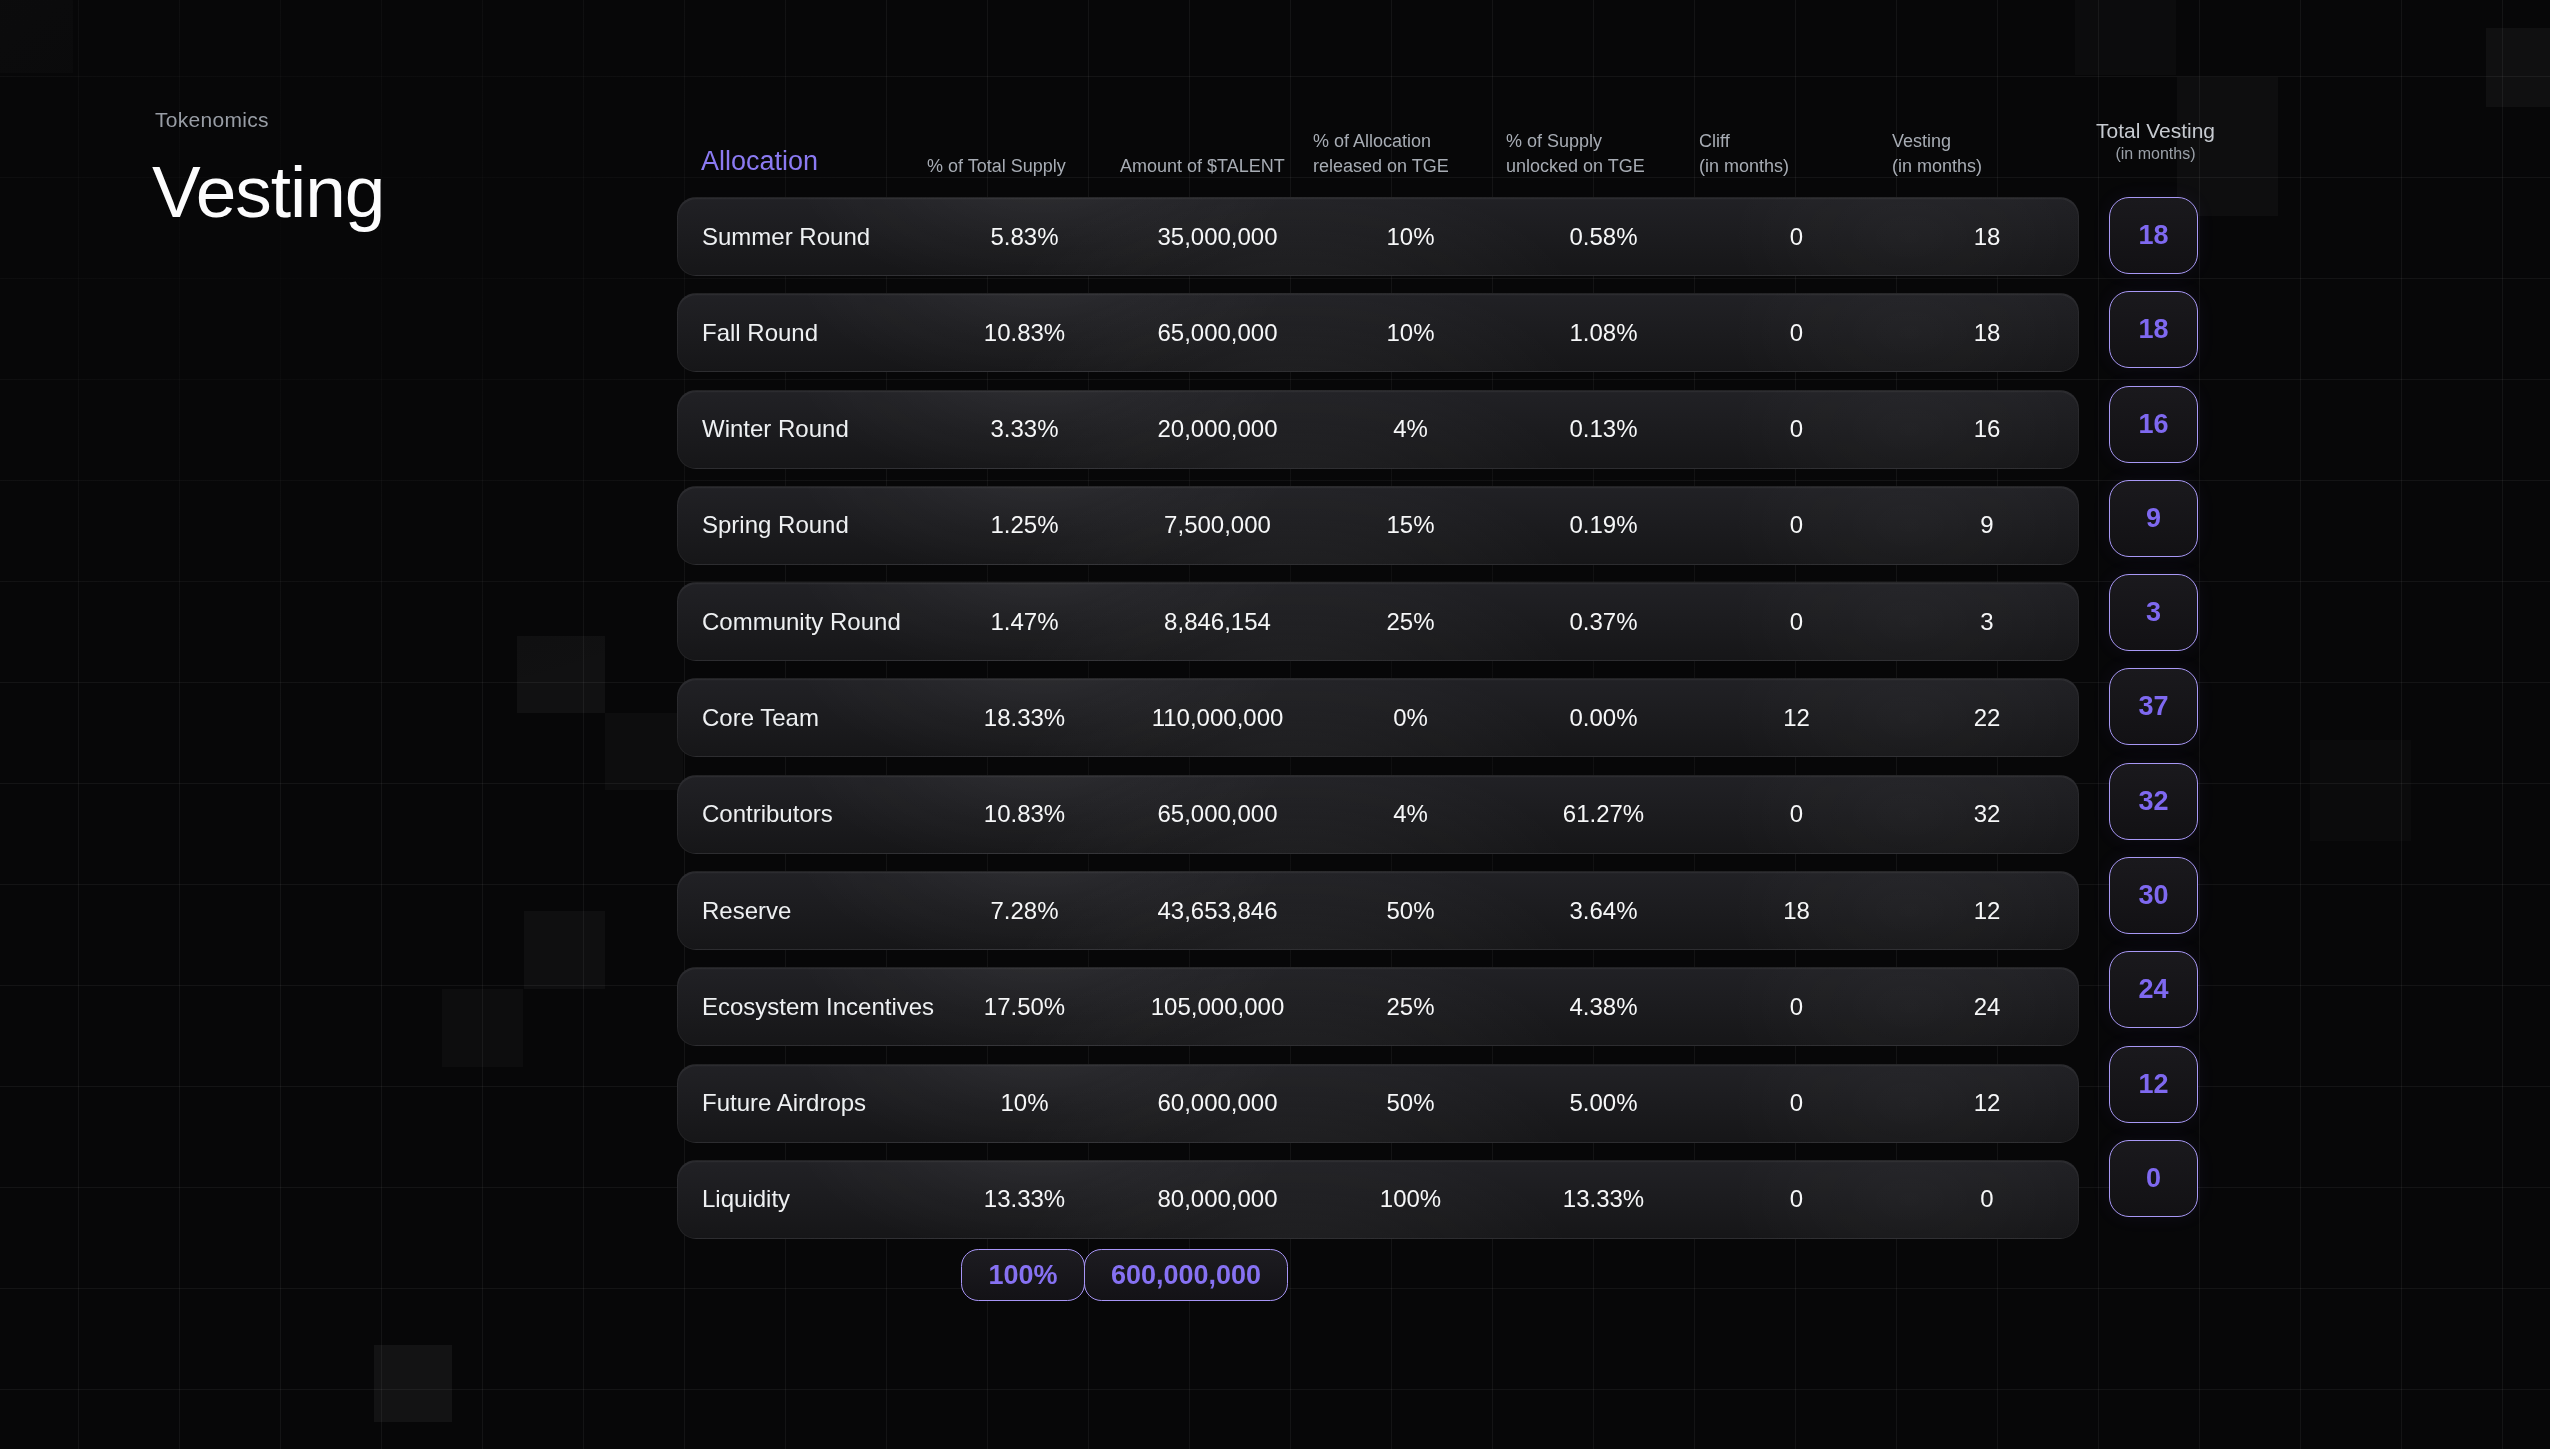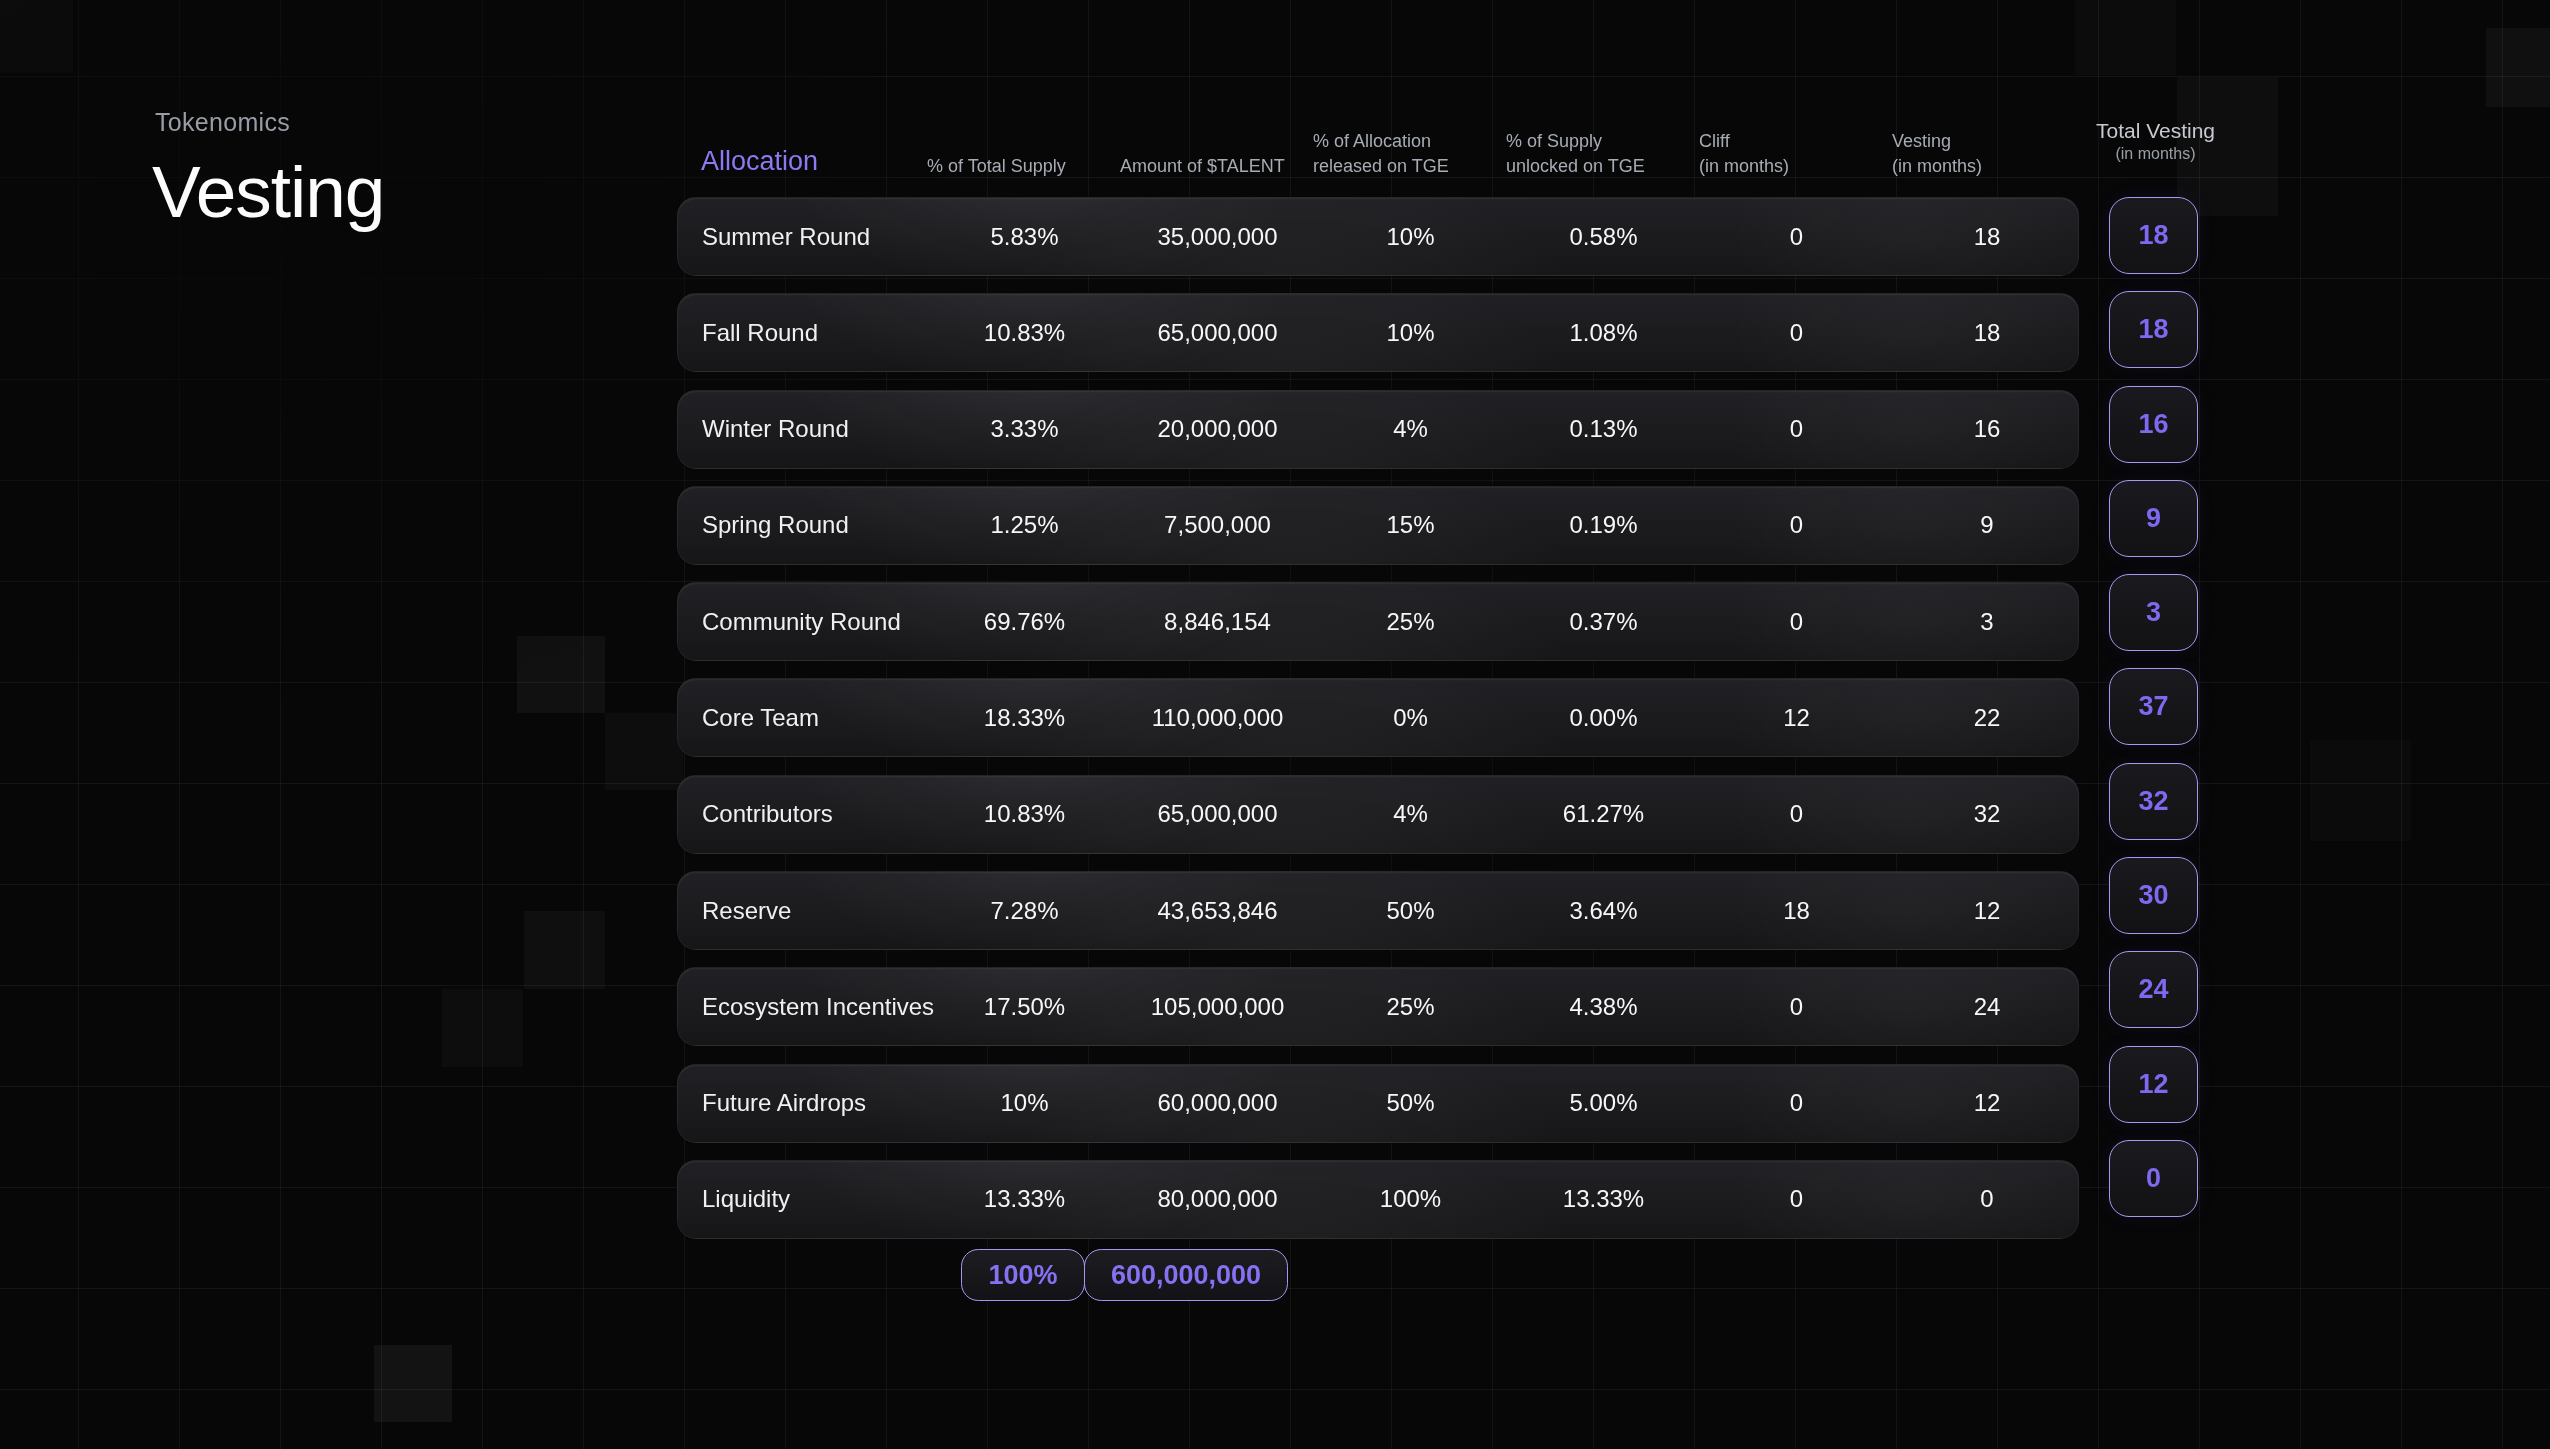--- a/index.html
+++ b/index.html
@@ -22,21 +22,21 @@
   .vignette{
     position:absolute;inset:0;
     background:
       radial-gradient(1001px 734px at 320px 240px, rgba(7,7,8,0.92), transparent 65%),
       radial-gradient(801px 601px at 1368px 701px, rgba(7,7,8,0.45), transparent 70%);
   }
   .sq{position:absolute;background:rgba(255,255,255,0.035);}
   
   .eyebrow{
     position:absolute;left:155px;top:108px;
-    font-size:25px;color:#989da5;letter-spacing:0.3px;
+    font-size:21px;color:#989da5;letter-spacing:0.3px;
   }
   .big-title{
     position:absolute;left:152px;top:145px;
     font-size:73px;line-height:93px;font-weight:500;
     color:#fcfcfd;letter-spacing:-1px;
   }
   
   .header-grid{
     position:absolute;left:677px;top:97px;
     width:1402px;height:91px;
@@ -187,21 +187,21 @@
       <div class="name">Spring Round</div>
       <div class="val">1.25%</div>
       <div class="val">7,500,000</div>
       <div class="val">15%</div>
       <div class="val">0.19%</div>
       <div class="val">0</div>
       <div class="val">9</div>
     </div>
     <div class="row">
       <div class="name">Community Round</div>
-      <div class="val">69.76%</div>
+      <div class="val">1.47%</div>
       <div class="val">8,846,154</div>
       <div class="val">25%</div>
       <div class="val">0.37%</div>
       <div class="val">0</div>
       <div class="val">3</div>
     </div>
     <div class="row">
       <div class="name">Core Team</div>
       <div class="val">18.33%</div>
       <div class="val">110,000,000</div>

